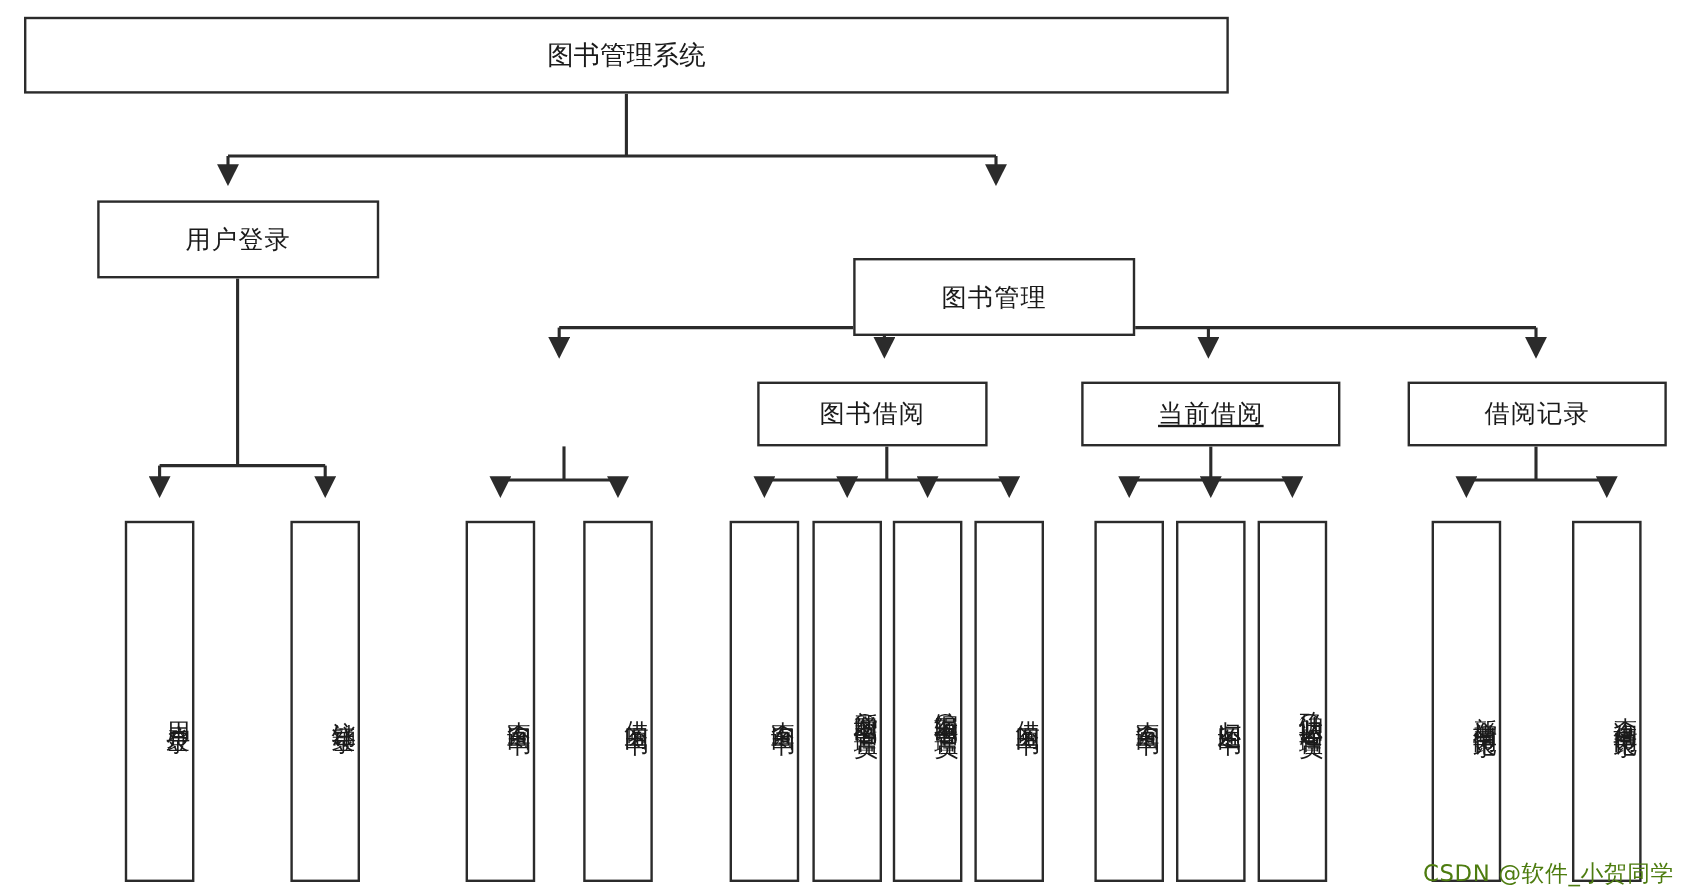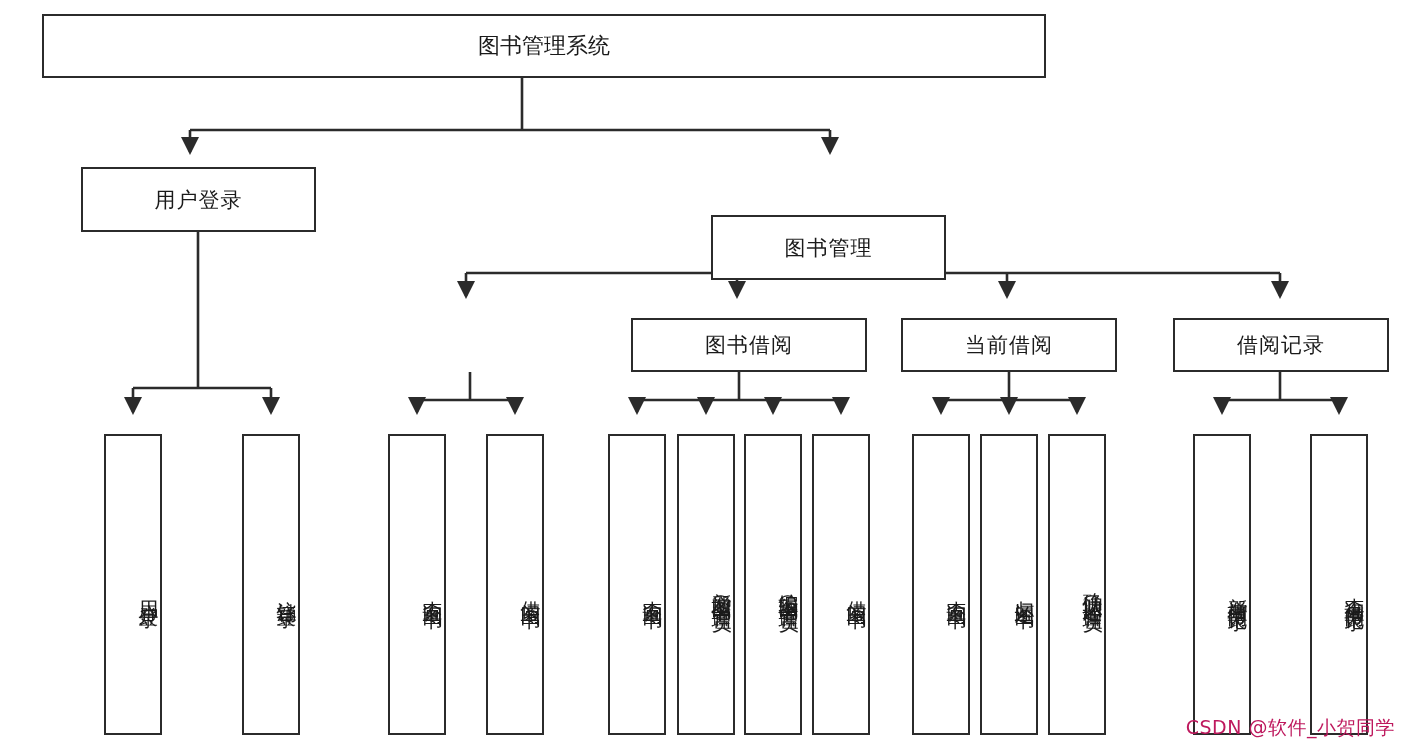--- a/index.html
+++ b/index.html
@@ -36,21 +36,20 @@
     color: #1a1a1a;
     text-align: center;
     z-index: 2;
   }
   .node-h {
     font-size: 21px;
     letter-spacing: 1px;
   }
   .node-root {
     font-size: 22px;
-    margin-left: 22px;
   }
   .node-leaf {
     font-size: 20px;
     writing-mode: vertical-rl;
     text-orientation: upright;
     align-items: flex-start;
     justify-content: center;
     padding-top: 12px;
     line-height: 1.18;
     letter-spacing: 2px;
@@ -59,21 +58,21 @@
     writing-mode: vertical-rl;
     text-orientation: upright;
     display: block;
     letter-spacing: 3px;
   }
   .watermark {
     position: absolute;
     right: 10px;
     bottom: 6px;
     font-size: 19px;
-    color: #be185d;
+    color: #4d7c0f;
     z-index: 5;
     white-space: nowrap;
     letter-spacing: 0.5px;
   }
 </style>
 </head>
 <body>
 
 <div id="diagram">
 
@@ -131,24 +130,24 @@
     <span>图书管理系统</span>
   </div>
 
   <div class="node node-h" style="left:81px; top:167px; width:235px; height:65px;">
     <span>用户登录</span>
   </div>
   <div class="node node-h" style="left:711px; top:167px; width:235px; height:65px;margin-top:48px;">
     <span>图书管理</span>
   </div>
 
-  <div class="node node-h" style="left:631px; top:318px; width:236px; height:54px;">
+  <div class="node node-h" style="left:631px; top:318px; width:192px; height:54px;">
     <span>图书借阅</span>
   </div>
-  <div class="node node-h" style="left:901px; top:318px; width:216px; height:54px;">
+  <div class="node node-h" style="left:901px; top:318px; width:216px; height:54px;text-decoration:underline;">
     <span>当前借阅</span>
   </div>
   <div class="node node-h" style="left:1173px; top:318px; width:216px; height:54px;">
     <span>借阅记录</span>
   </div>
 
   <div class="node node-leaf" style="left:104px; top:434px; width:58px; height:301px;">
     <span class="leaf-text">用户登录</span>
   </div>
   <div class="node node-leaf" style="left:242px; top:434px; width:58px; height:301px;">

